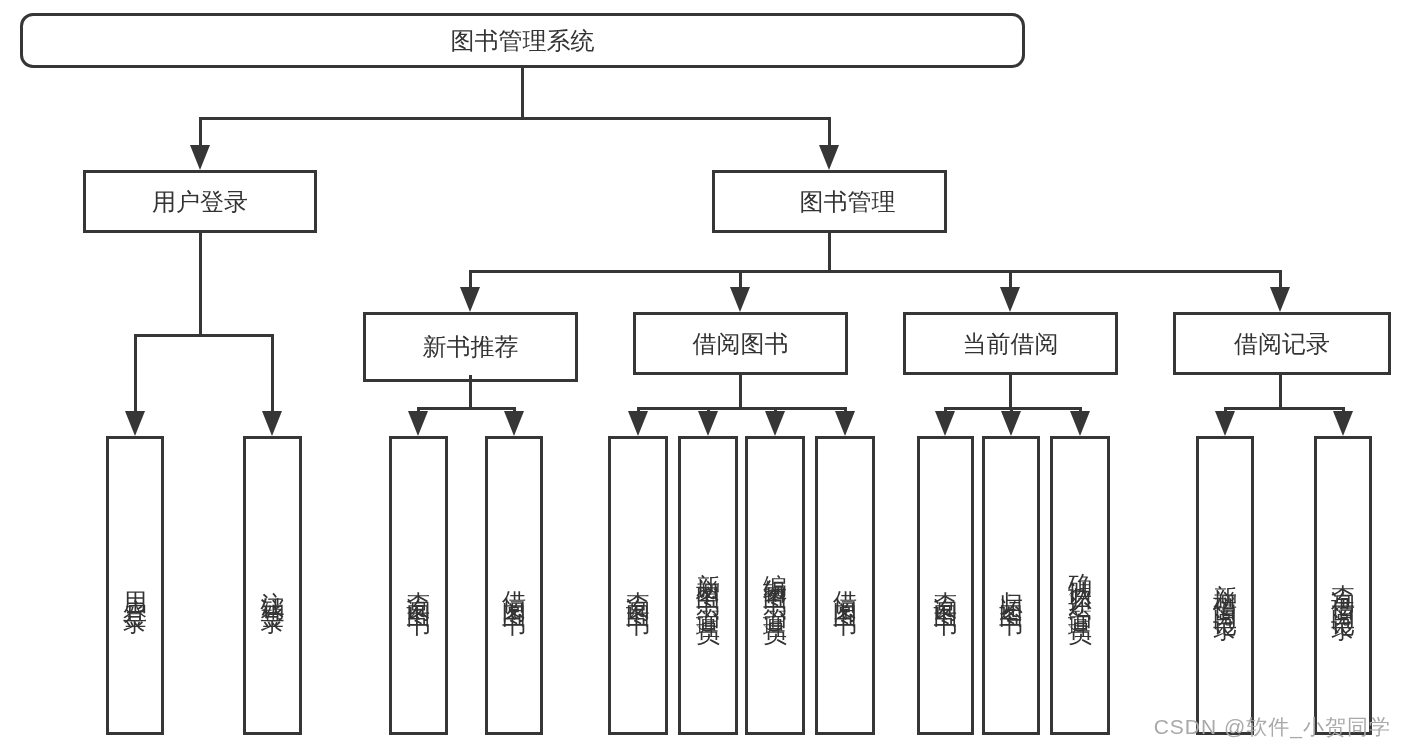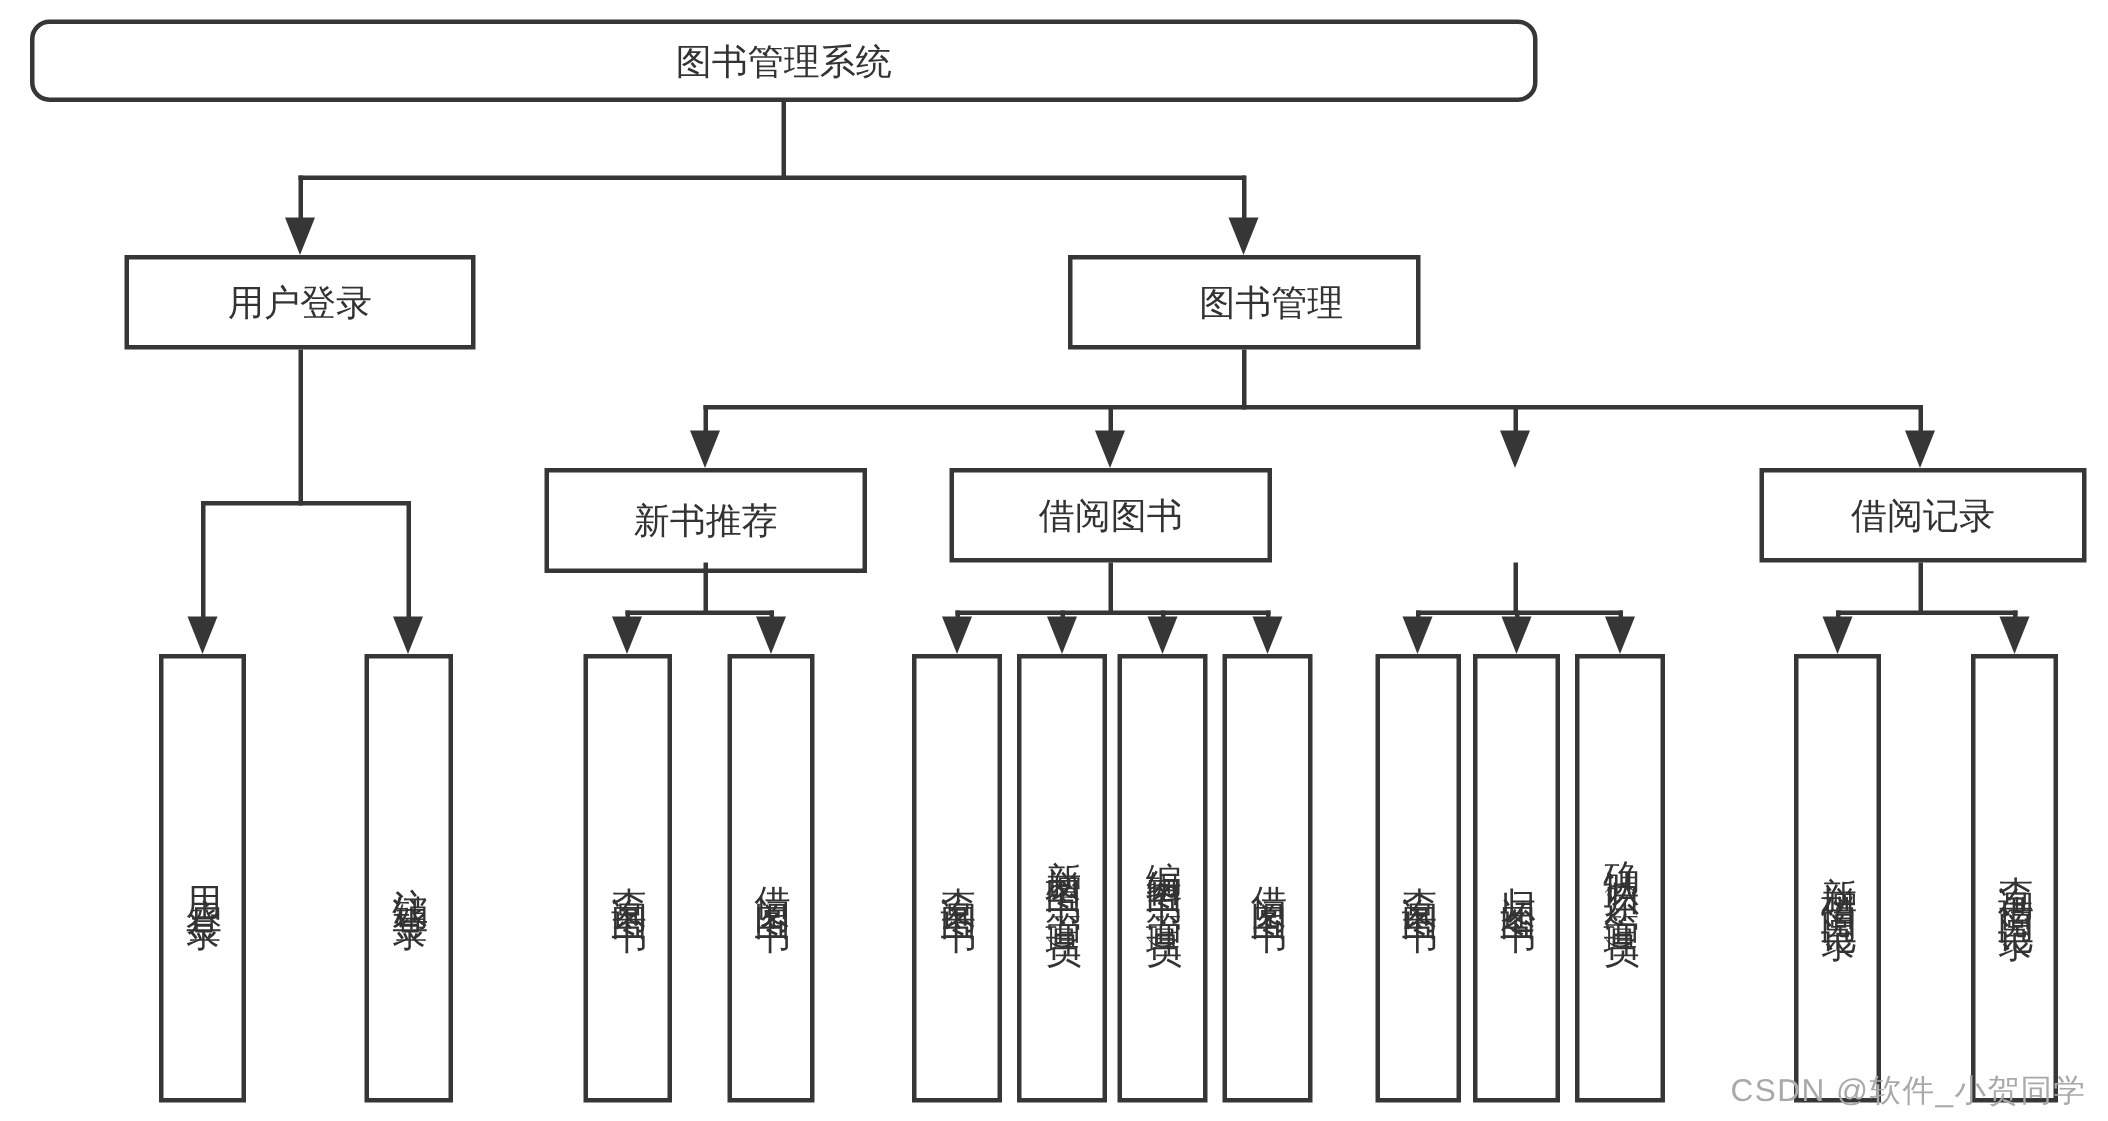--- a/index.html
+++ b/index.html
@@ -103,20 +103,23 @@
   <div class="arrow-down" style="left:730px; top:287px;"></div>
   <div class="arrow-down" style="left:1000px; top:287px;"></div>
   <div class="arrow-down" style="left:1270px; top:287px;"></div>
 
   <div class="node" style="left:363px; top:312px; width:215px; height:70px;">
     <span>新书推荐</span>
   </div>
   <div class="node" style="left:633px; top:312px; width:215px; height:63px;">
     <span>借阅图书</span>
   </div>
+  <div class="node" style="left:903px; top:312px; width:215px; height:63px;">
+    <span>当前借阅</span>
+  </div>
   <div class="node" style="left:1173px; top:312px; width:218px; height:63px;">
     <span>借阅记录</span>
   </div>
 
   <div class="vline" style="left:469px; top:375px; width:3px; height:35px;"></div>
   <div class="hline" style="left:417px; top:407px; width:99px; height:3px;"></div>
   <div class="vline" style="left:417px; top:407px; width:3px; height:8px;"></div>
   <div class="vline" style="left:513px; top:407px; width:3px; height:8px;"></div>
   <div class="arrow-down" style="left:408px; top:411px;"></div>
   <div class="arrow-down" style="left:504px; top:411px;"></div>

